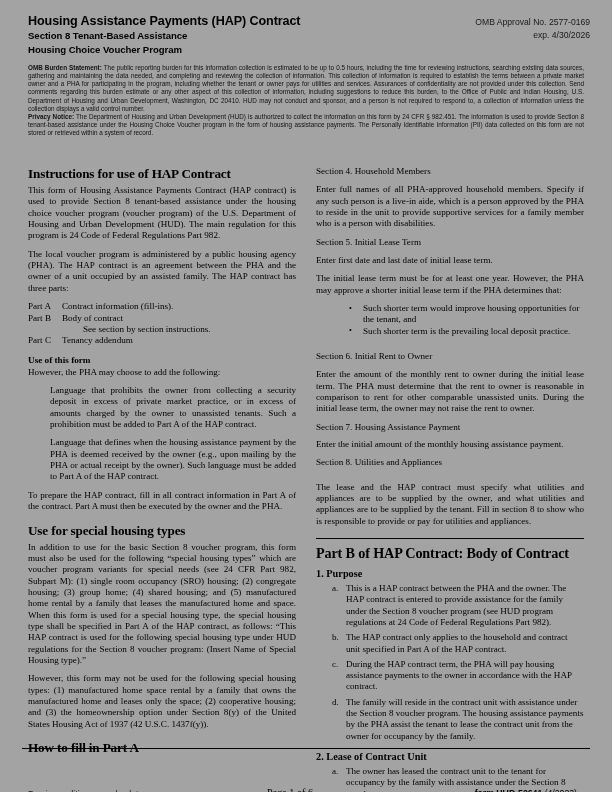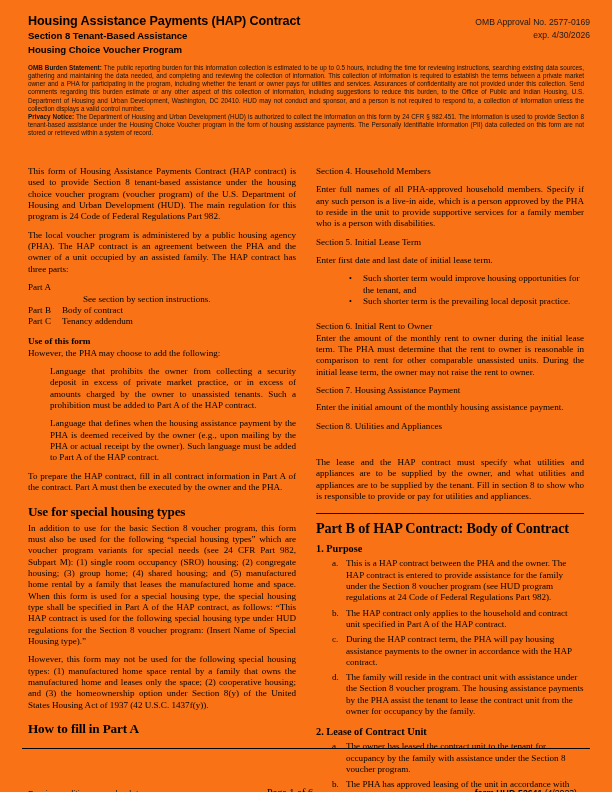--- a/index.html
+++ b/index.html
@@ -8,21 +8,21 @@
     background: #ffffff;
   }
   body {
     font-family: "Liberation Serif", serif;
     color: #000000;
   }
   .page {
     position: relative;
     width: 612px;
     height: 792px;
-    background: #f97316;
+    background: #a3a3a3;
     overflow: hidden;
     box-sizing: border-box;
   }
 
   
   .header {
     position: absolute;
     left: 28px;
     top: 14px;
     right: 22px;
@@ -251,34 +251,36 @@
 
   <div class="burden">
     <p><span class="lead">OMB Burden Statement:</span><span> The public reporting burden for this information collection is estimated to be up to 0.5 hours, including the time for reviewing instructions, searching existing data sources, gathering and maintaining the data needed, and completing and reviewing the collection of information. This collection of information is required to establish the terms between a private market owner and a PHA for participating in the program, including whether the tenant or owner pays for utilities and services. Assurances of confidentiality are not provided under this collection. Send comments regarding this burden estimate or any other aspect of this collection of information, including suggestions to reduce this burden, to the Office of Public and Indian Housing, U.S. Department of Housing and Urban Development, Washington, DC 20410. HUD may not conduct and sponsor, and a person is not required to respond to, a collection of information unless the collection displays a valid control number.</span></p>
     <p><span class="lead">Privacy Notice:</span><span> The Department of Housing and Urban Development (HUD) is authorized to collect the information on this form by 24 CFR § 982.451. The information is used to provide Section 8 tenant-based assistance under the Housing Choice Voucher program in the form of housing assistance payments. The Personally Identifiable Information (PII) data collected on this form are not stored or retrieved within a system of record.</span></p>
   </div>
 
   <div class="cols">
 
     <div class="col col-left">
 
+      <div class="h1">Instructions for use of HAP Contract</div>
       <div class="p">This form of Housing Assistance Payments Contract (HAP contract) is used to provide Section 8 tenant-based assistance under the housing choice voucher program (voucher program) of the U.S. Department of Housing and Urban Development (HUD). The main regulation for this program is 24 Code of Federal Regulations Part 982.</div>
       <div class="p">The local voucher program is administered by a public housing agency (PHA). The HAP contract is an agreement between the PHA and the owner of a unit occupied by an assisted family. The HAP contract has three parts:</div>
 
       <div class="partlist">
         <div class="partrow">
           <span class="lbl">Part A</span>
+          <span class="val">Contract information (fill-ins).</span>
+        </div>
+        <div class="partrow">
+          <span class="lbl">Part B</span>
+          <span class="val">Body of contract</span>
         </div>
         <div class="partrow">
           <span class="lbl"></span>
           <span class="val sub">See section by section instructions.</span>
-        </div>
-        <div class="partrow">
-          <span class="lbl">Part B</span>
-          <span class="val">Body of contract</span>
         </div>
         <div class="partrow">
           <span class="lbl">Part C</span>
           <span class="val">Tenancy addendum</span>
         </div>
       </div>
 
       <div class="h2">Use of this form</div>
       <div class="p">However, the PHA may choose to add the following:</div>
       <div class="p indent">Language that prohibits the owner from collecting a security deposit in excess of private market practice, or in excess of amounts charged by the owner to unassisted tenants. Such a prohibition must be added to Part A of the HAP contract.</div>
@@ -293,34 +295,35 @@
 
     </div>
 
     <div class="col col-right">
 
       <div class="p nojust tight">Section 4. Household Members</div>
       <div class="p" style="margin-top:7px">Enter full names of all PHA-approved household members. Specify if any such person is a live-in aide, which is a person approved by the PHA to reside in the unit to provide supportive services for a family member who is a person with disabilities.</div>
 
       <div class="p nojust tight">Section 5. Initial Lease Term</div>
       <div class="p nojust" style="margin-top:7px">Enter first date and last date of initial lease term.</div>
+      <div class="p">The initial lease term must be for at least one year. However, the PHA may approve a shorter initial lease term if the PHA determines that:</div>
 
       <ul class="bullets">
         <li>Such shorter term would improve housing opportunities for the tenant, and</li>
         <li>Such shorter term is the prevailing local deposit practice.</li>
       </ul>
 
       <div class="p nojust tight" style="margin-top:8px">Section 6. Initial Rent to Owner</div>
-      <div class="p" style="">Enter the amount of the monthly rent to owner during the initial lease term. The PHA must determine that the rent to owner is reasonable in comparison to rent for other comparable unassisted units. During the initial lease term, the owner may not raise the rent to owner.</div>
+      <div class="p" style="margin-top:7px">Enter the amount of the monthly rent to owner during the initial lease term. The PHA must determine that the rent to owner is reasonable in comparison to rent for other comparable unassisted units. During the initial lease term, the owner may not raise the rent to owner.</div>
 
       <div class="p nojust tight">Section 7. Housing Assistance Payment</div>
       <div class="p nojust" style="margin-top:6px">Enter the initial amount of the monthly housing assistance payment.</div>
 
       <div class="p nojust tight">Section 8. Utilities and Appliances</div>
-      <div class="p" style="margin-top:25px">The lease and the HAP contract must specify what utilities and appliances are to be supplied by the owner, and what utilities and appliances are to be supplied by the tenant. Fill in section 8 to show who is responsible to provide or pay for utilities and appliances.</div>
+      <div class="p" style="margin-top:13px">The lease and the HAP contract must specify what utilities and appliances are to be supplied by the owner, and what utilities and appliances are to be supplied by the tenant. Fill in section 8 to show who is responsible to provide or pay for utilities and appliances.</div>
 
       <hr class="rule">
 
       <div class="h1" style="font-size:14.2px;margin-bottom:6px">Part B of HAP Contract: Body of Contract</div>
 
       <div class="numsec first">1. Purpose</div>
       <div class="abclist">
         <div class="abcitem">
           <span class="mark">a.</span>
           <span class="txt">This is a HAP contract between the PHA and the owner. The HAP contract is entered to provide assistance for the family under the Section 8 voucher program (see HUD program regulations at 24 Code of Federal Regulations Part 982).</span>

